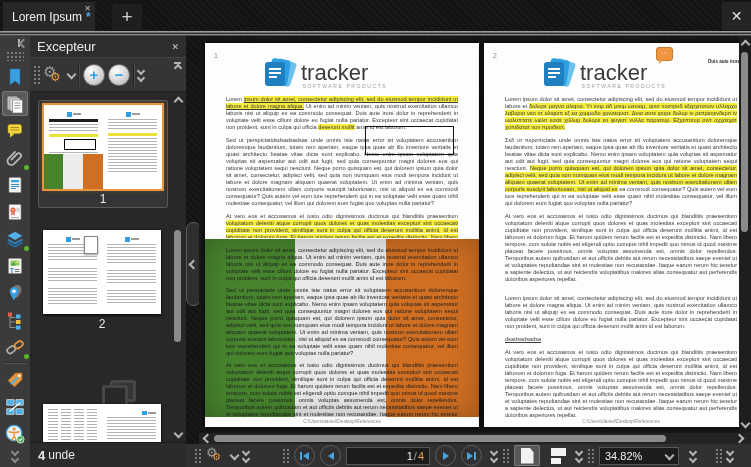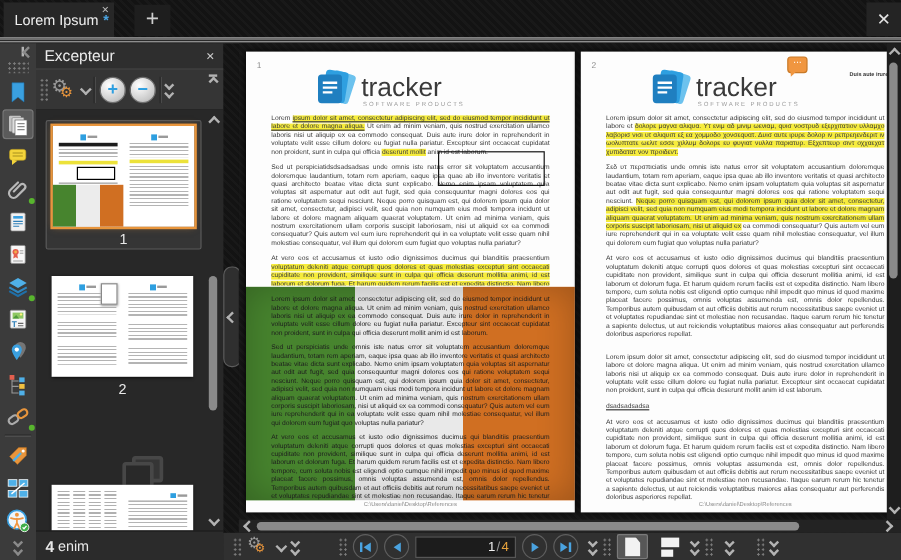--- a/index.html
+++ b/index.html
@@ -349,21 +349,21 @@
     <div style="position:absolute;top:-32px;left:2px" class="dbl">
         <span class="cbar"></span>
         <span class="chv up"></span>
       </div>
     <span class="chv up" style="position:absolute;top:4px;left:3px"></span>
     <div class="scroll-thumb" style="top:136px;height:112px"></div>
     <span class="chv down" style="position:absolute;bottom:4px;left:3px"></span>
   </div>
   <div id="panel-status">
     <b>4</b>
-    <span>enim</span>
+    <span>unde</span>
   </div>
 </div>
 
 <div id="pill">
     <span class="chv left"></span>
   </div>
 
 <div id="doc">
 
   <div class="page" style="left:6px">
@@ -472,20 +472,24 @@
       <span class="pg2-ico">
         <span class="a" style="position:absolute;left:0;top:0;width:15px;height:8px;background:#f2f2f2"></span>
         <span class="b" style="position:absolute;left:0;top:10px;width:10px;height:6px;background:#f2f2f2"></span>
       </span>
     </div>
   <div class="dbl">
       <span class="chv down"></span>
       <span class="chv down"></span>
     </div>
   <div class="grip bt-grip"></div>
+  <div class="field" id="zoomfield">
+    <span>34.82%</span>
+      <span class="chv down"></span>
+  </div>
   <div class="dbl" style="margin-left:6px">
       <span class="chv down"></span>
       <span class="chv down"></span>
     </div>
   <div class="grip bt-grip" style="margin-left:14px"></div>
   <div class="dbl">
       <span class="chv down"></span>
       <span class="chv down"></span>
     </div>
 </div>

